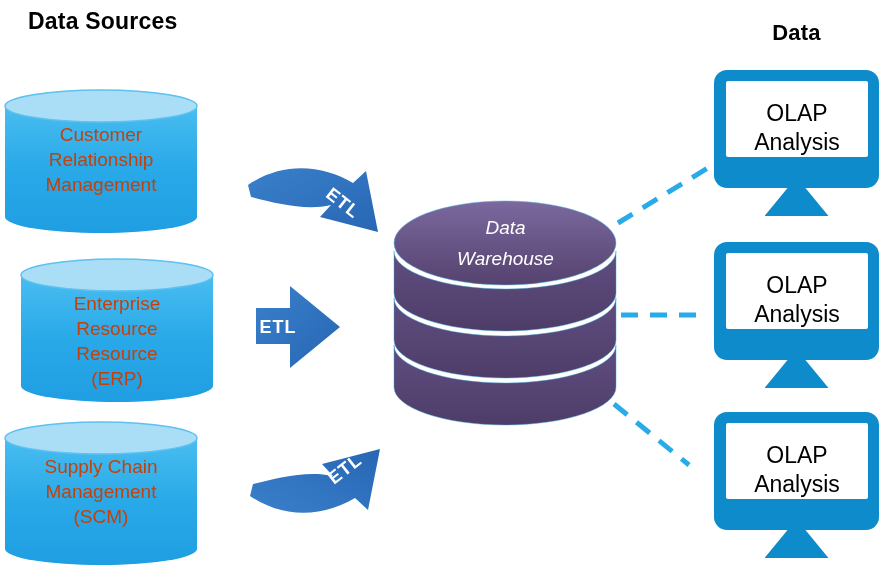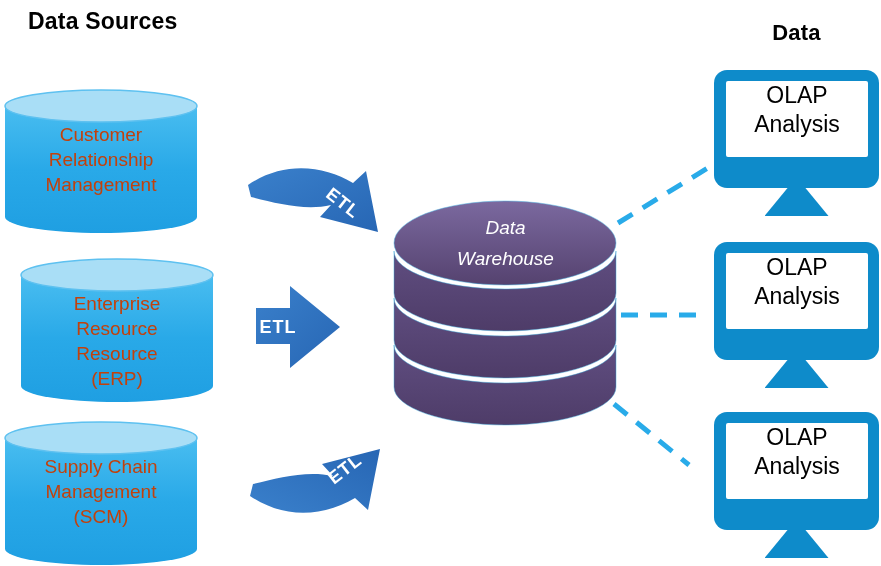--- a/index.html
+++ b/index.html
@@ -22,21 +22,21 @@
   
   .etl{
     color:#fff;font-size:18px;font-weight:bold;text-align:center;
     letter-spacing:1px;height:22px;line-height:22px;
   }
   
   .monitor{width:165px;height:118px;background:#0e8bca;border-radius:13px;}
   .screen{
     position:absolute;left:12px;top:11px;right:11px;bottom:31px;
     background:#ffffff;border-radius:2px;
-    display:flex;align-items:flex-start;justify-content:center;
+    display:flex;align-items:flex-end;justify-content:center;
   }
   .olap{
     text-align:center;color:#000;font-size:23px;line-height:29px;
   }
   .stand{
     position:absolute;left:50%;top:118px;transform:translateX(-50%);
     width:64px;height:28px;background:#0e8bca;
     -webkit-clip-path:polygon(36% 0,64% 0,100% 100%,0 100%);
     clip-path:polygon(36% 0,64% 0,100% 100%,0 100%);
   }

